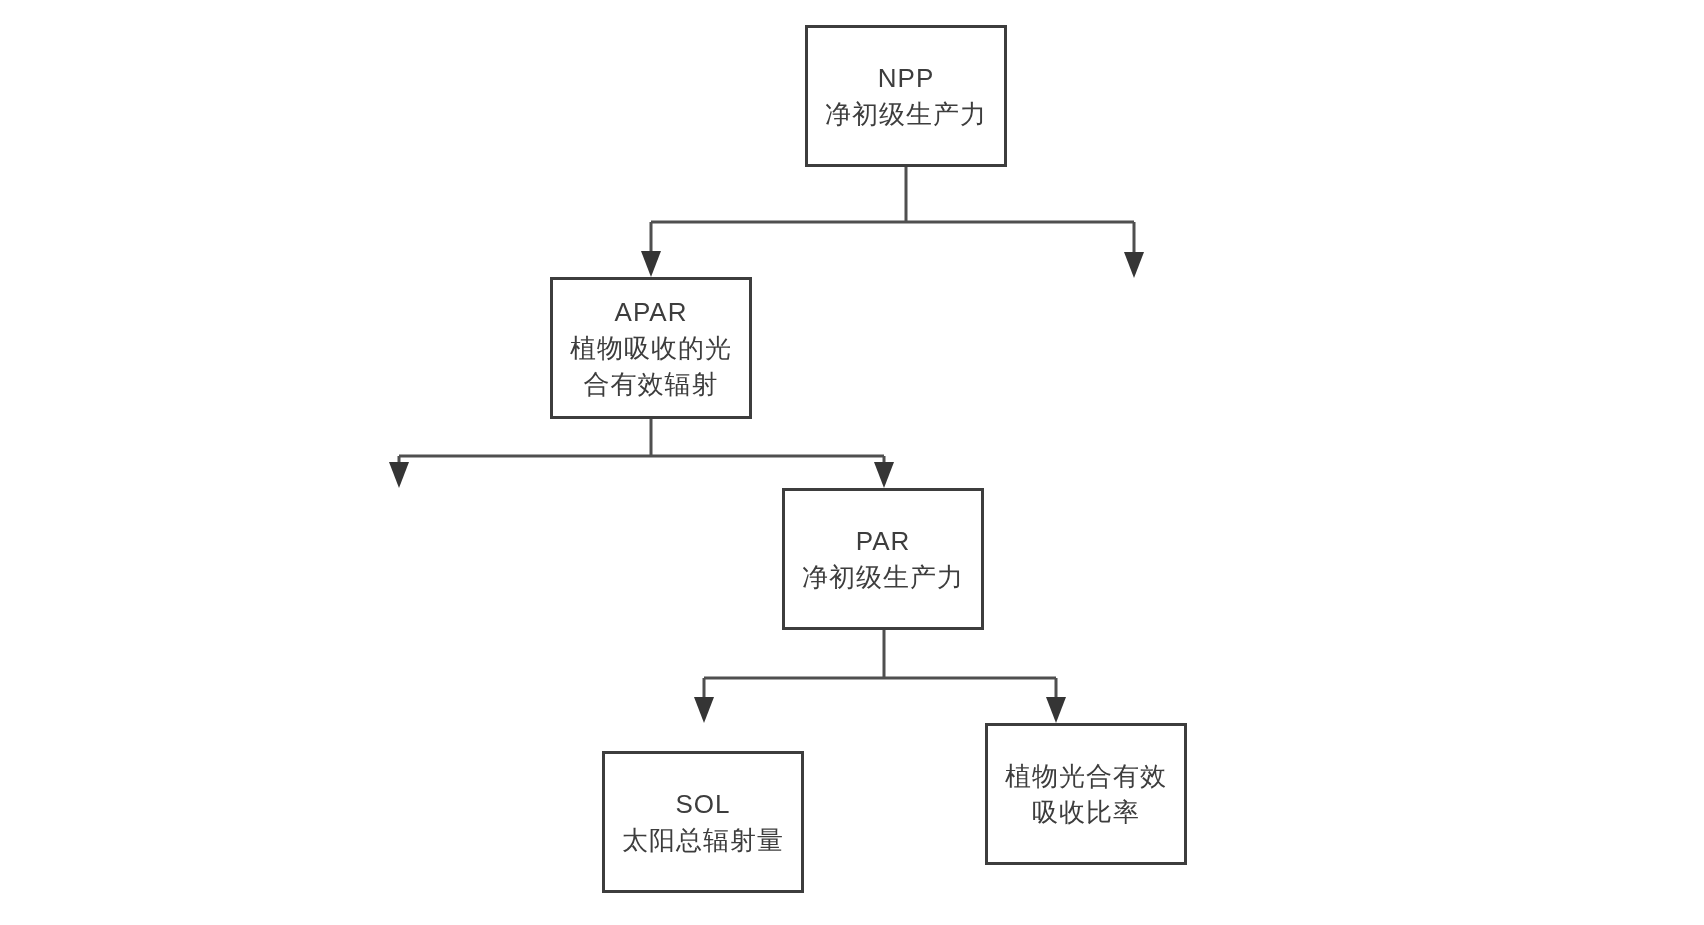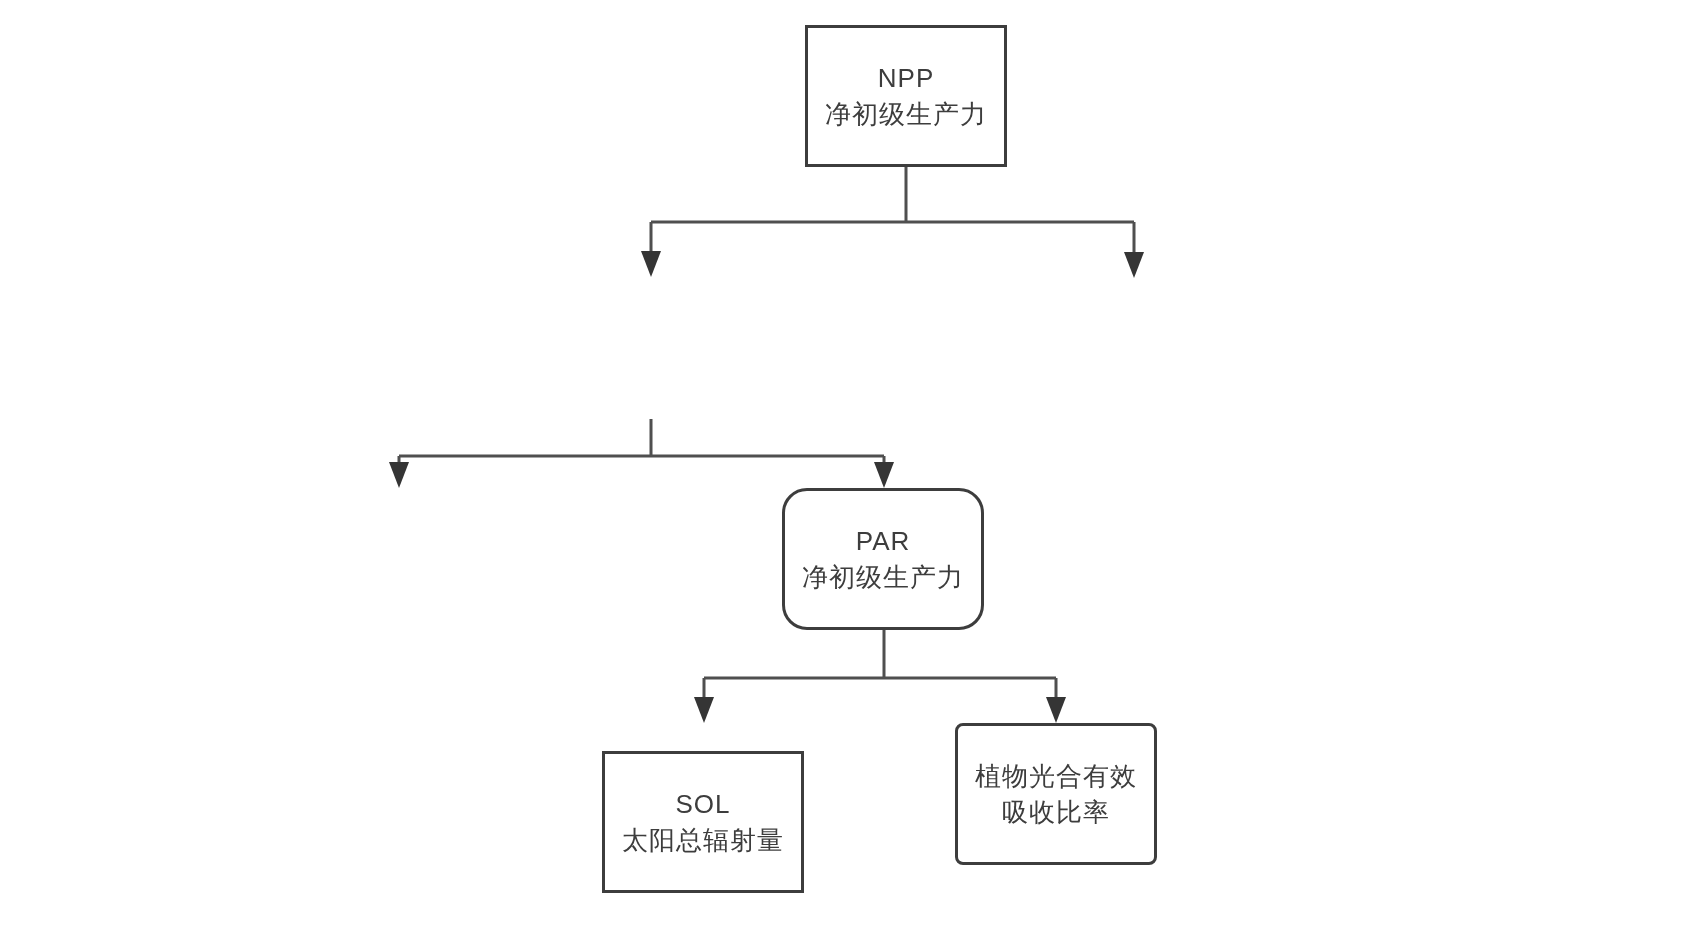--- a/index.html
+++ b/index.html
@@ -40,23 +40,23 @@
     line-height: 36px;
     color: #3d3d3d;
     letter-spacing: 1px;
     white-space: nowrap;
   }
   
   #node-npp      { left: 805px;  top: 25px;  }
   #node-apar     { left: 550px;  top: 277px; }
   #node-epsilon  { left: 1033px; top: 278px; }
   #node-fpar     { left: 298px;  top: 488px; }
-  #node-par      { left: 782px;  top: 488px; border-radius: 25px; }
+  #node-par      { left: 782px;  top: 488px; }
   #node-sol      { left: 602px;  top: 723px; margin-top: 28px; }
-  #node-ratio    { left: 955px;  top: 723px; border-radius: 8px; }
+  #node-ratio    { left: 985px;  top: 723px; }
 </style>
 </head>
 <body>
 
 <div id="canvas">
 
   <svg id="wires" viewBox="0 0 1704 925" xmlns="http://www.w3.org/2000/svg">
 
     <path d="M906 167 V222 M651 222 H1134 M651 222 V253 M1134 222 V254" stroke="#4f4f4f" stroke-width="3" fill="none"></path>
     <polygon points="641,251 661,251 651,277" fill="#353535"></polygon>
@@ -69,20 +69,25 @@
     <path d="M884 630 V678 M704 678 H1056 M704 678 V699 M1056 678 V699" stroke="#4f4f4f" stroke-width="3" fill="none"></path>
     <polygon points="694,697 714,697 704,723" fill="#353535"></polygon>
     <polygon points="1046,697 1066,697 1056,723" fill="#353535"></polygon>
   </svg>
 
   <div class="node" id="node-npp">
     <div class="nline">NPP</div>
     <div class="nline">净初级生产力</div>
   </div>
 
+  <div class="node" id="node-apar">
+    <div class="nline">APAR</div>
+    <div class="nline">植物吸收的光</div>
+    <div class="nline">合有效辐射</div>
+  </div>
 
 
 
   <div class="node" id="node-par">
     <div class="nline">PAR</div>
     <div class="nline">净初级生产力</div>
   </div>
 
   <div class="node" id="node-sol">
     <div class="nline">SOL</div>

